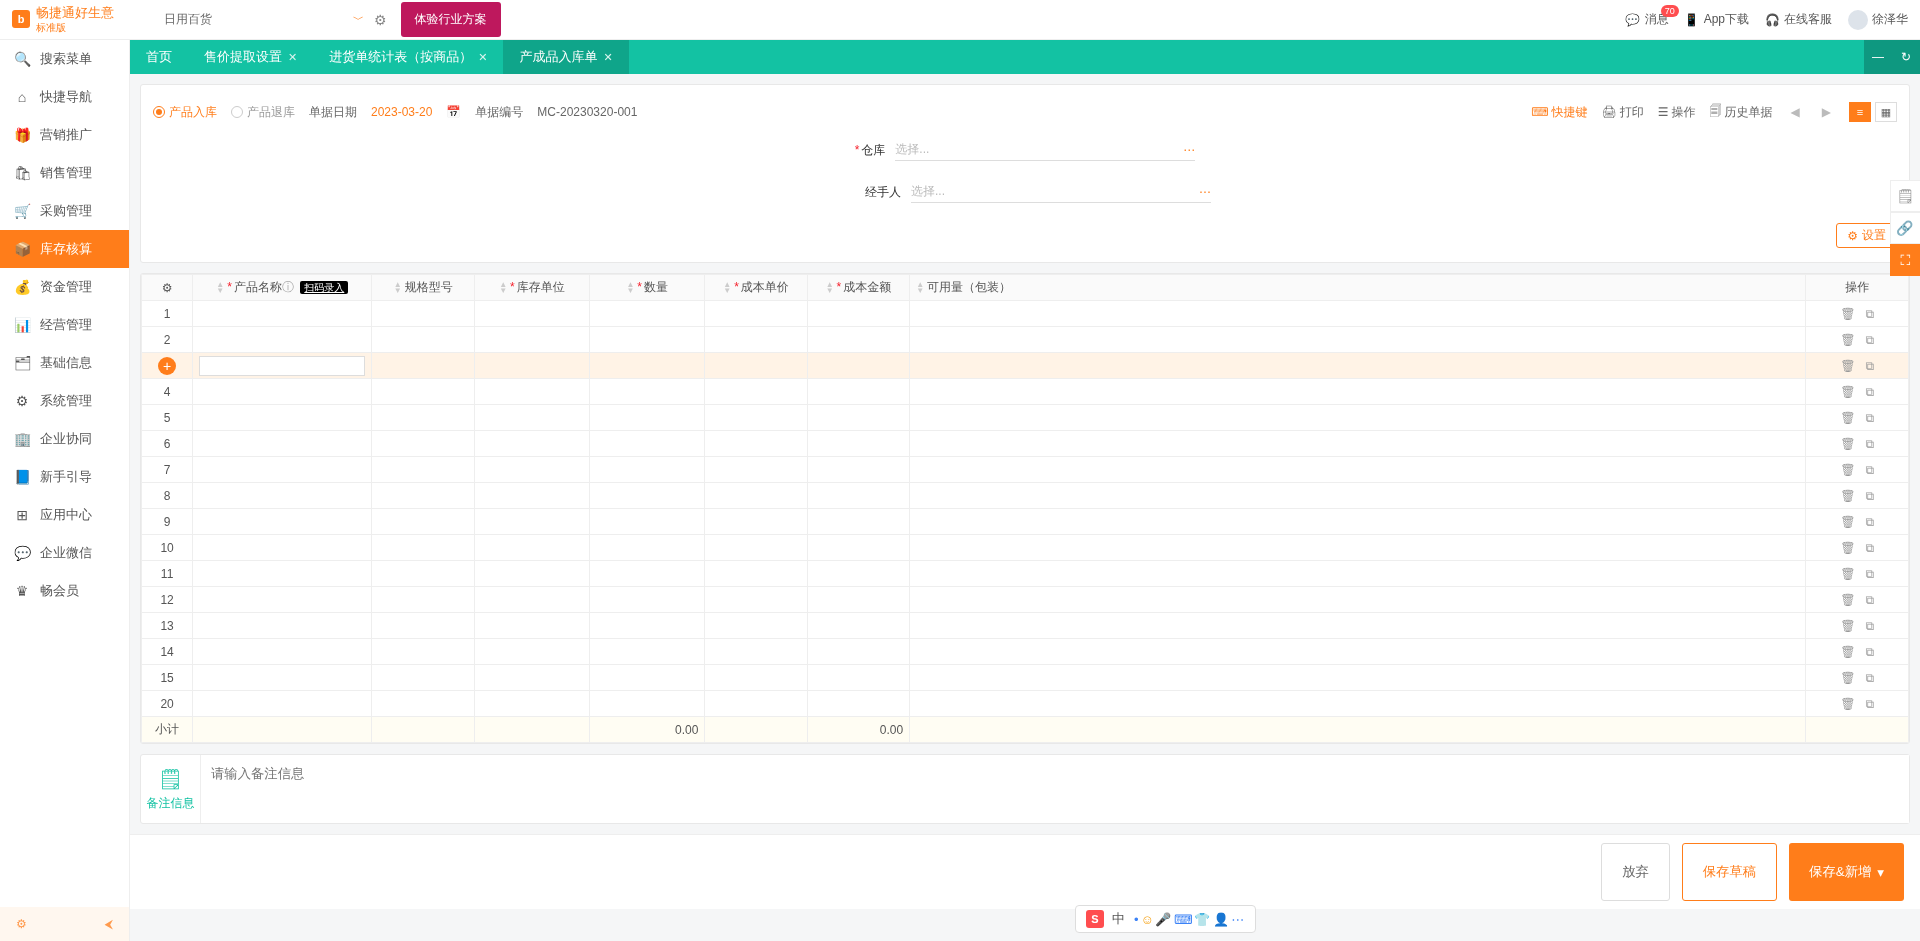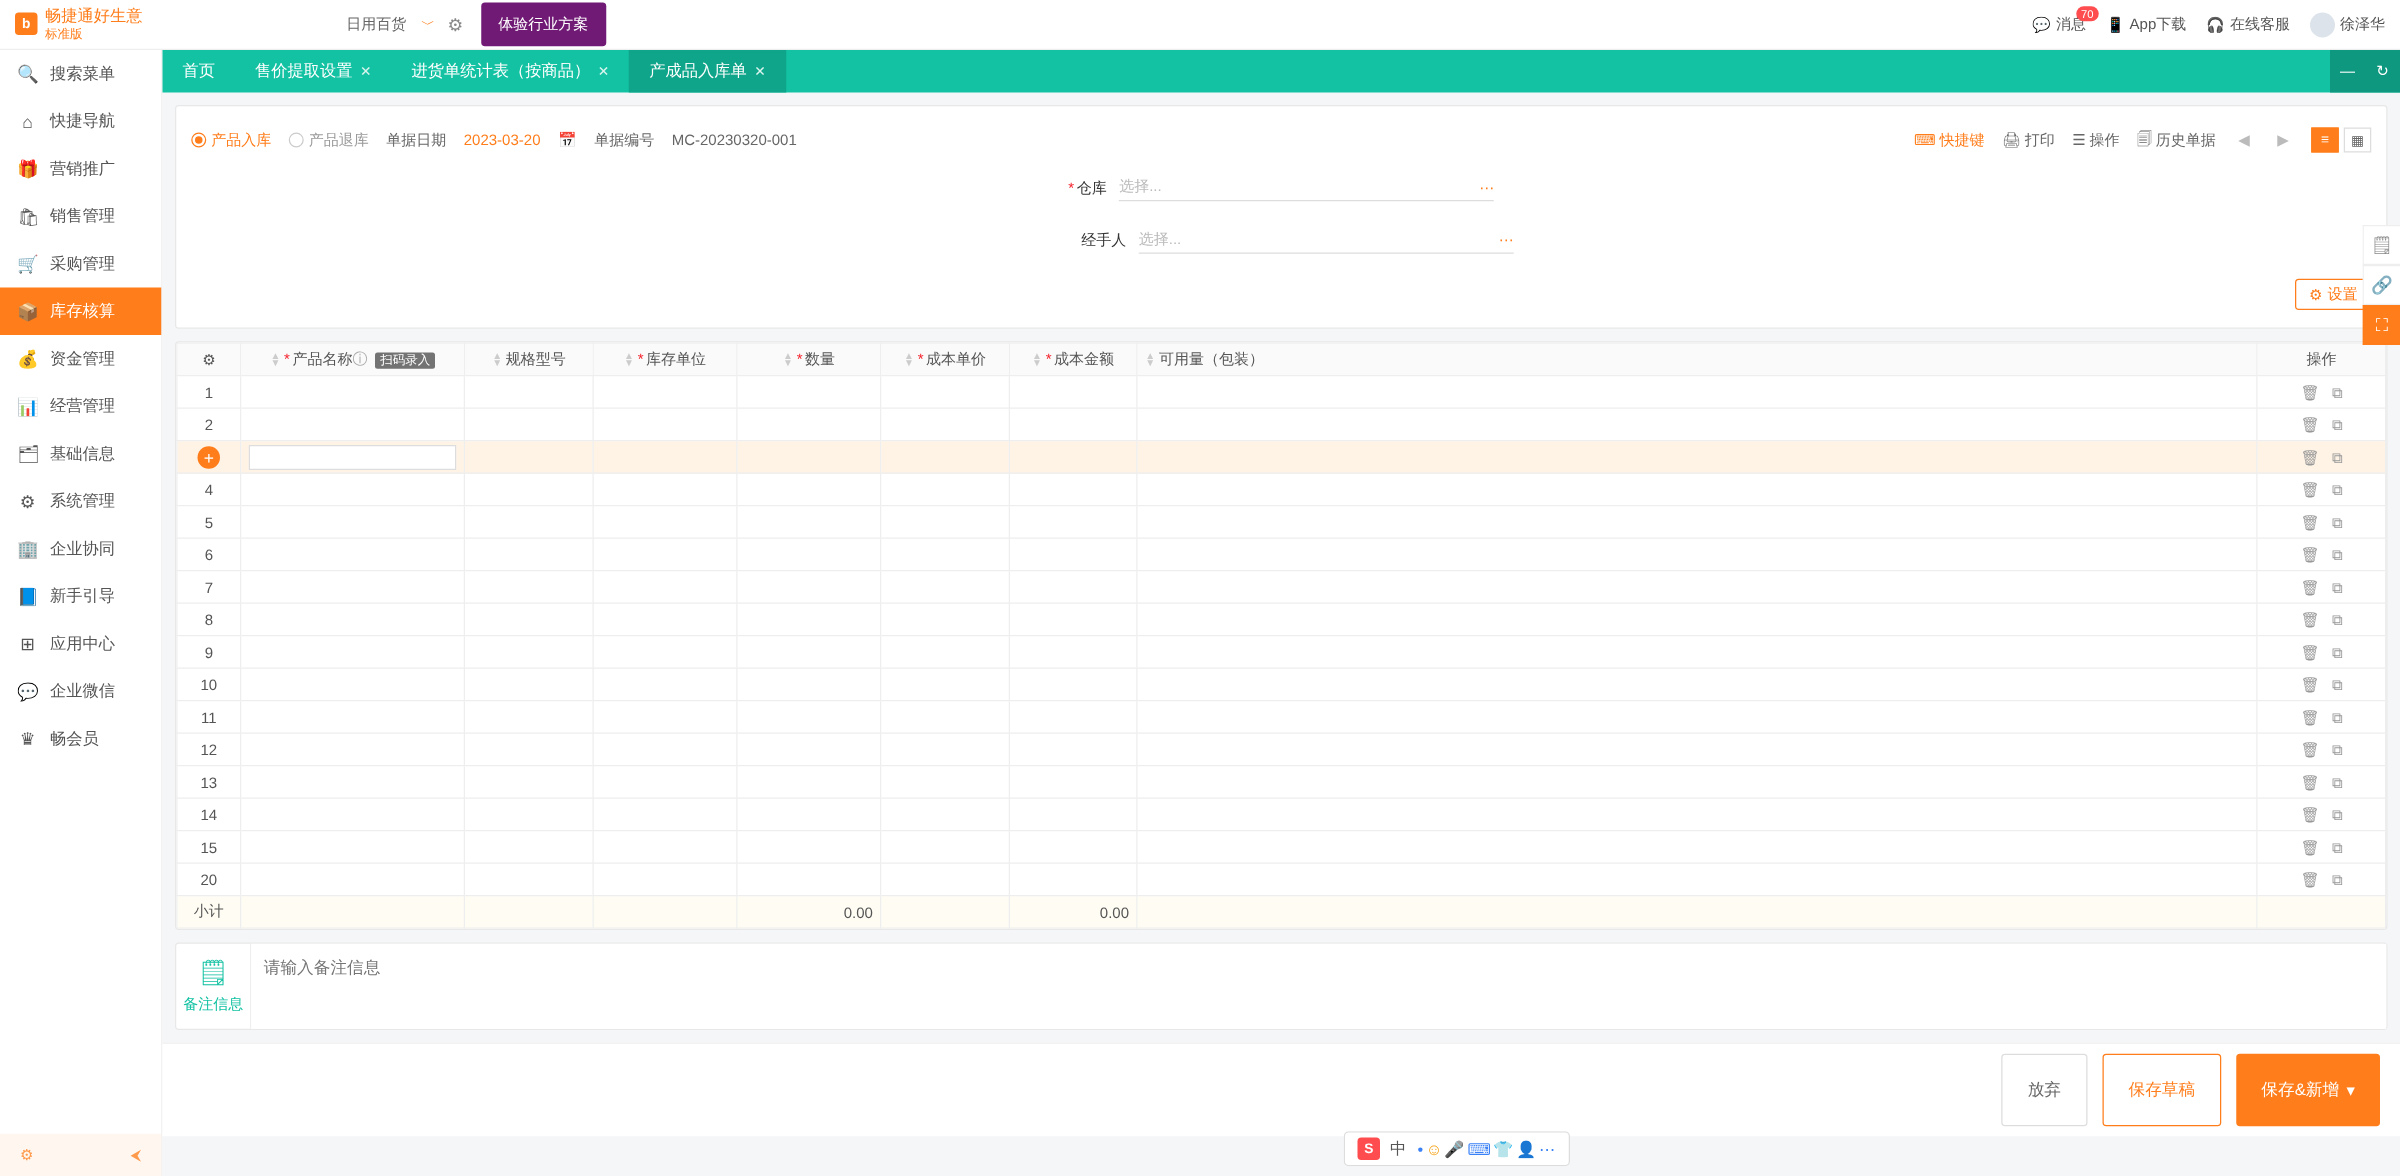--- a/index.html
+++ b/index.html
@@ -5,24 +5,24 @@
 * { margin: 0; padding: 0; box-sizing: border-box; }
 body { font-family: "Microsoft YaHei", Arial, sans-serif; font-size: 12px; color: #333; background: #fff; overflow: hidden; }
 
 
 .top-header { display: flex; align-items: center; height: 40px; padding: 0 12px; border-bottom: 1px solid #eee; }
 .logo-area { display: flex; align-items: center; width: 130px; }
 .logo-icon { width: 18px; height: 18px; background: #ff7d1a; border-radius: 3px; margin-right: 6px; display:flex; align-items:center; justify-content:center; color:#fff; font-weight:bold; font-size:11px; }
 .logo-text { color: #ff7d1a; font-size: 13px; font-weight: 500; }
 .logo-sub { color: #ff7d1a; font-size: 10px; margin-top: 1px; }
 .logo-col { display:flex; flex-direction:column; line-height:1.1; }
-.dropdown-field { margin-left: 6px; width: 200px; height: 26px; display:flex; align-items:center; justify-content:flex-end; color:#666; cursor:pointer;gap:12px; }
+.dropdown-field { margin-left: 22px; width: 200px; height: 26px; display:flex; align-items:center; justify-content:space-between; color:#666; cursor:pointer; }
 .chevron { color:#ff7d1a; font-size:11px; }
 .gear-small { color:#888; margin-left:10px; cursor:pointer; font-size:14px; }
-.btn-primary { background:#701a75; color:#fff; border:none; border-radius:3px; padding: 9px 14px; margin-left:14px; cursor:pointer; font-size:12px; }
+.btn-primary { background:#be185d; color:#fff; border:none; border-radius:3px; padding: 9px 14px; margin-left:14px; cursor:pointer; font-size:12px; }
 .top-right { margin-left:auto; display:flex; align-items:center; gap:16px; color:#555; }
 .top-right-item { display:flex; align-items:center; gap:4px; cursor:pointer; position:relative; }
 .badge { position:absolute; top:-6px; right:-10px; background:#ff4d4f; color:#fff; font-size:9px; border-radius:8px; padding:0 4px; line-height:12px; }
 .avatar { width:20px; height:20px; border-radius:50%; background:#dde3ea; display:inline-block; }
 
 
 .layout { display:flex; height: calc(100vh - 40px); }
 .sidebar { width:130px; background:#fff; border-right:1px solid #eee; display:flex; flex-direction:column; }
 .sidebar-item { display:flex; align-items:center; gap:10px; padding:10px 14px; color:#555; cursor:pointer; font-size:13px; }
 .sidebar-item.active { background:#ff7d1a; color:#fff; }
@@ -74,21 +74,21 @@
 th .sort { color:#ccc; font-size:8px; line-height:6px; display:inline-flex; flex-direction:column; margin-right:3px; vertical-align:middle; }
 .col-num { width:40px; }
 .col-name { width:140px; }
 .col-spec { width:80px; }
 .col-unit { width:90px; }
 .col-qty { width:90px; }
 .col-price { width:80px; }
 .col-amount { width:80px; }
 .col-avail { width:700px; text-align:left; }
 .col-act { width:80px; }
-.scan-tag { background:#737373; color:#fff; font-size:10px; padding:1px 4px; border-radius:2px; margin-left:3px; }
+.scan-tag { background:#000000; color:#fff; font-size:10px; padding:1px 4px; border-radius:2px; margin-left:3px;text-decoration:underline; }
 tr.highlight td { background:#fff3e6; }
 .add-btn { width:18px; height:18px; border-radius:50%; background:#ff7d1a; color:#fff; display:inline-flex; align-items:center; justify-content:center; font-size:14px; cursor:pointer; }
 .cell-input { width:100%; height:20px; border:1px solid #ddd; background:#fff; }
 .row-act { display:flex; gap:10px; justify-content:center; color:#999; }
 .row-act span { cursor:pointer; }
 tr.subtotal td { background:#fffdf3; font-weight:500; text-align:right; }
 tr.subtotal td:first-child { text-align:center; }
 
 
 .remark-wrap { margin:0 10px 10px; background:#fff; border:1px solid #e8e8e8; border-radius:3px; display:flex; height:70px; }

